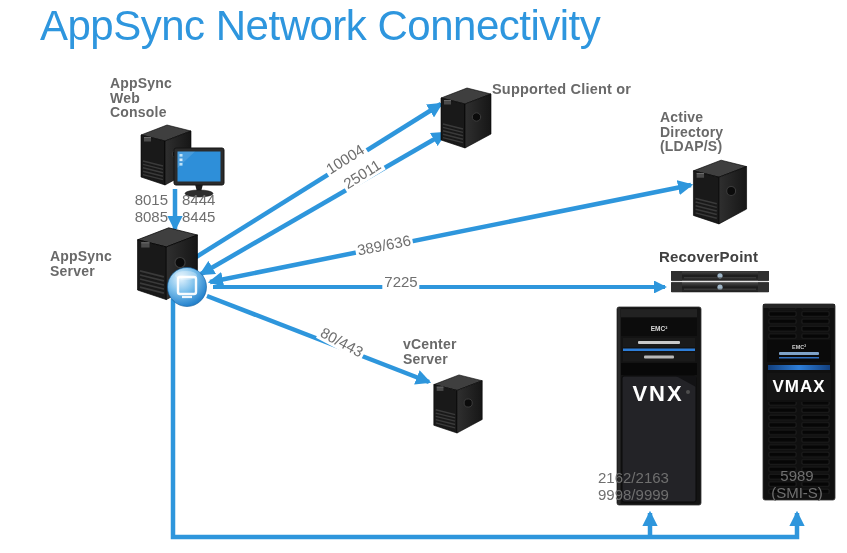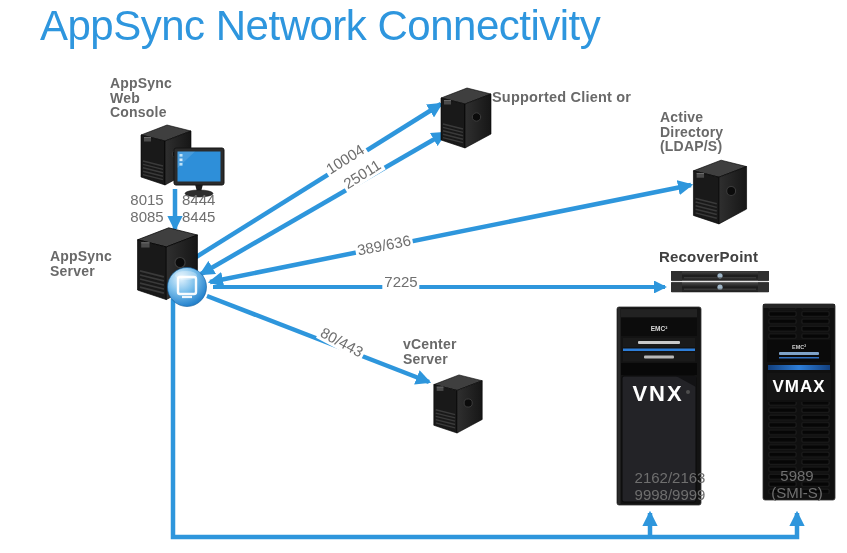--- a/index.html
+++ b/index.html
@@ -105,21 +105,21 @@
       <polygon points="59,62 67,62 65,70 61,70" fill="#1d1d1d"></polygon>
       <ellipse cx="63" cy="71.5" rx="14" ry="3.5" fill="#2e2e2e" stroke="#111" stroke-width="0.5"></ellipse>
       <rect x="38" y="26" width="50" height="37" rx="2" fill="#2b2b2b" stroke="#141414"></rect>
       <rect x="41.5" y="29.5" width="43" height="30" fill="#2e8fd9"></rect>
       <polygon points="41.5,29.5 59,29.5 41.5,46" fill="#ffffff" opacity="0.12"></polygon>
       <rect x="43.5" y="32" width="3" height="2.6" fill="#bfe3f7"></rect>
       <rect x="43.5" y="36.5" width="3" height="2.6" fill="#d6ecfa"></rect>
       <rect x="43.5" y="41" width="3" height="2.6" fill="#bfe3f7"></rect>
     </g>
   </svg>
-  <div class="ports" style="left:126px;top:192px;width:42px;text-align:center">
+  <div class="ports" style="left:126px;top:192px;width:42px;text-align:right">
     <span>8015</span>
     <span>8085</span>
   </div>
   <div class="ports" style="left:182px;top:192px;width:46px;text-align:left">
     <span>8444</span>
     <span>8445</span>
   </div>
 
   <div class="lbl" style="left:50px;top:249px;width:125px">
     <span>AppSync</span>
@@ -131,21 +131,21 @@
   <svg class="icon" style="left:166px;top:266px" width="42" height="42" viewBox="0 0 42 42">
     <circle cx="21" cy="21" r="19.5" fill="url(#globeG)" stroke="#0c5a9c" stroke-width="0.6"></circle>
     <ellipse cx="20" cy="9.5" rx="11" ry="4.5" fill="#ffffff" opacity="0.3"></ellipse>
     <rect x="12" y="11" width="18" height="17" rx="2" fill="none" stroke="#ffffff" stroke-width="2.4" opacity="0.95"></rect>
     <path d="M16,31 L26,31" stroke="#ffffff" stroke-width="2.2" opacity="0.9"></path>
   </svg>
 
   <svg class="icon" style="left:438px;top:85px" width="56" height="64" viewBox="0 0 56 64">
     <use href="#tower" x="0" y="0" width="56" height="64"></use>
   </svg>
-  <div class="lbl" style="left:492px;top:90px;width:165px;font-size:14.5px">
+  <div class="lbl" style="left:492px;top:82px;width:165px;font-size:14.5px">
     <span>Supported Client or</span>
   </div>
   <div class="portTag" style="left:345px;top:159px;transform:translate(-50%,-50%) rotate(-32deg)">10004</div>
   <div class="portTag" style="left:362px;top:174px;transform:translate(-50%,-50%) rotate(-32deg)">25011</div>
 
   <div class="lbl" style="left:660px;top:110px;width:125px">
     <span>Active</span>
     <span>Directory</span>
     <span>(LDAP/S)</span>
   </div>
@@ -187,21 +187,21 @@
     <rect x="22" y="35" width="42" height="3" rx="1" fill="#c9c9c9"></rect>
     <rect x="7" y="42.5" width="72" height="2.5" fill="#2e7ed8"></rect>
     <rect x="7" y="46.5" width="72" height="9" fill="#1a1a1a"></rect>
     <rect x="28" y="49.5" width="30" height="3" rx="1" fill="#b9b9b9"></rect>
     <rect x="5" y="57" width="76" height="12" fill="#080808"></rect>
     <rect x="6" y="70" width="74" height="126" rx="2" fill="#232327" stroke="#0a0a0a"></rect>
     <polygon points="60,70 80,70 80,81" fill="#121214"></polygon>
     <circle cx="72" cy="86" r="2" fill="#4e4e4e"></circle>
     <text x="42" y="95" font-size="22" font-weight="bold" fill="#ffffff" text-anchor="middle" letter-spacing="2">VNX</text>
   </svg>
-  <div class="ports" style="left:618px;top:470px;width:104px;text-align:center">
+  <div class="ports" style="left:598px;top:470px;width:104px;text-align:left">
     <span>2162/2163</span>
     <span>9998/9999</span>
   </div>
 
   <svg class="icon" style="left:762px;top:303px" width="74" height="198" viewBox="0 0 74 198">
     <rect x="1" y="1" width="72" height="196" rx="2" fill="#101010" stroke="#333" stroke-width="0.8"></rect>
     <rect x="1" y="1" width="72" height="4" fill="#262626"></rect>
     <rect x="0" y="5" width="74" height="31" fill="url(#ventP)"></rect>
     <rect x="5" y="37" width="64" height="22" fill="#0a0a0a"></rect>
     <text x="37" y="45.5" font-size="5.5" font-weight="bold" fill="#cccccc" text-anchor="middle">EMC²</text>

